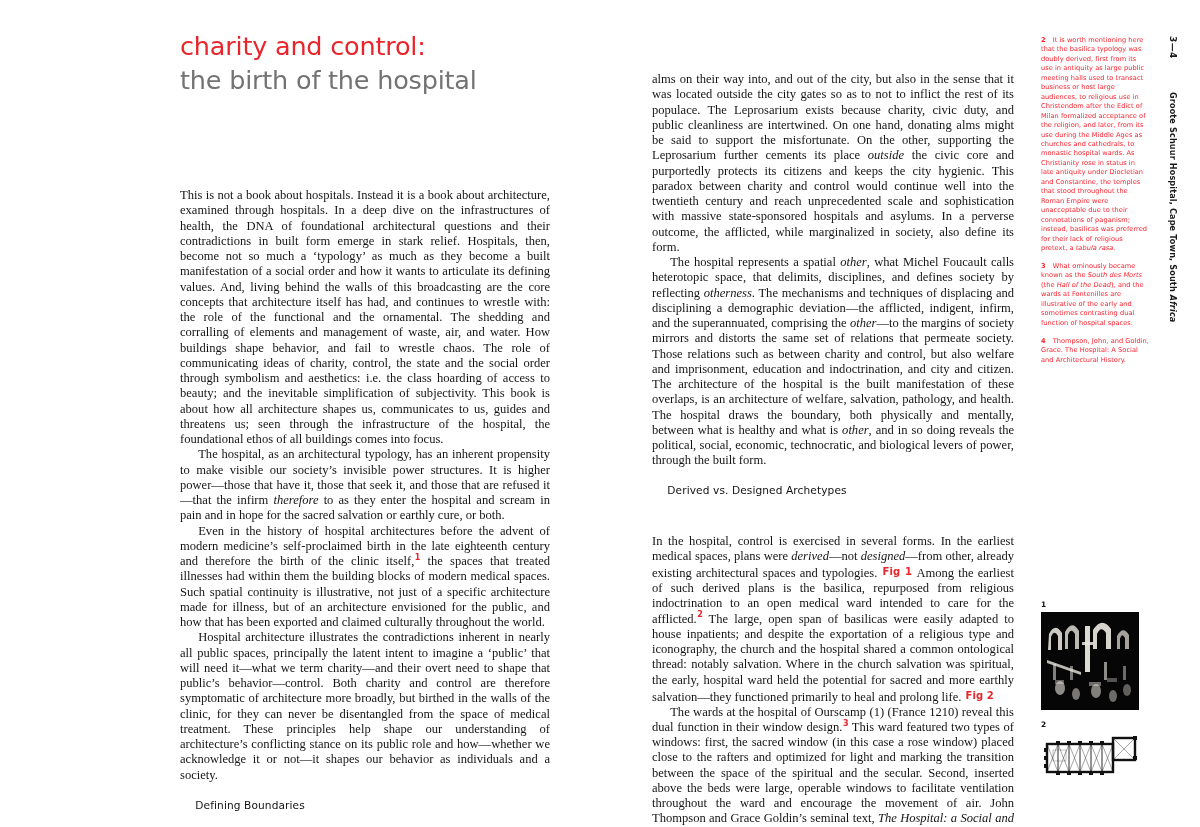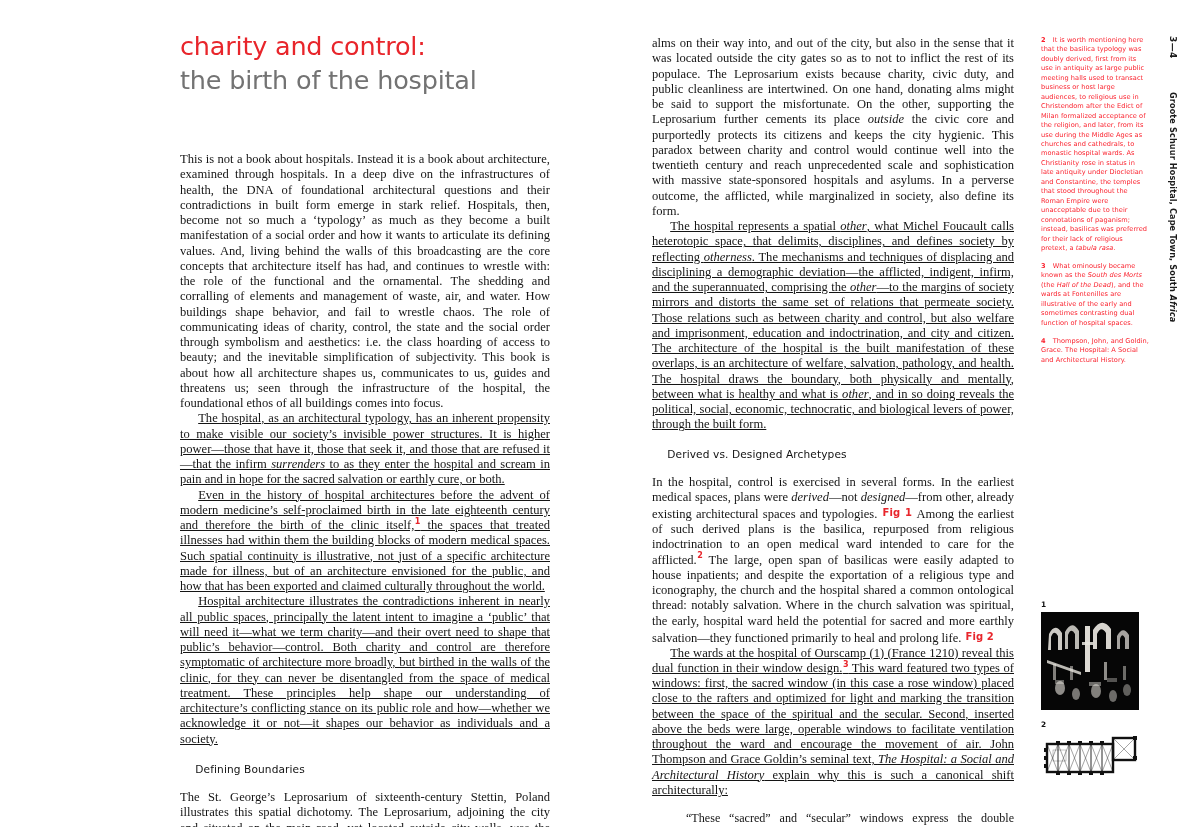--- a/index.html
+++ b/index.html
@@ -32,22 +32,22 @@
     font-size:12.55px;
     line-height:15.25px;
     text-align:justify;
     text-justify:inter-word;
     -webkit-hyphens:none;hyphens:none;
   }
   .col-left{left:180px;top:152px;width:370px;}
   .col-right{left:652px;top:36px;width:362px;}
 
   .col p{margin:0;}
-  .col p.ind{text-indent:1.45em;text-decoration:underline;}
-  .col p.noind{text-indent:0;}
+  .col p.ind{text-indent:1.45em;}
+  .col p.noind{text-indent:0;margin-top:36px;}
 
   .subhead{
     font-family:"DejaVu Sans", sans-serif;
     font-weight:normal;
     font-size:10.6px;
     letter-spacing:0.1px;
     margin:15px 0 13px 0;
     text-indent:1.45em;
     text-align:left;
     color:#111;
@@ -138,21 +138,21 @@
 
   <div class="page-left">
 
     <div class="title-block">
       <div class="title-line1">charity and control:</div>
       <div class="title-line2">the birth of the hospital</div>
     </div>
 
     <div class="col col-left">
       <p class="noind">This is not a book about hospitals. Instead it is a book about architecture, examined through hospitals. In a deep dive on the infrastructures of health, the DNA of foundational architectural questions and their contradictions in built form emerge in stark relief. Hospitals, then, become not so much a ‘typology’ as much as they become a built manifestation of a social order and how it wants to articulate its defining values. And, living behind the walls of this broadcasting are the core concepts that architecture itself has had, and continues to wrestle with: the role of the functional and the ornamental. The shedding and corralling of elements and management of waste, air, and water. How buildings shape behavior, and fail to wrestle chaos. The role of communicating ideas of charity, control, the state and the social order through symbolism and aesthetics: i.e. the class hoarding of access to beauty; and the inevitable simplification of subjectivity. This book is about how all architecture shapes us, communicates to us, guides and threatens us; seen through the infrastructure of the hospital, the foundational ethos of all buildings comes into focus.</p>
-      <p class="ind">The hospital, as an architectural typology, has an inherent propensity to make visible our society’s invisible power structures. It is higher power—those that have it, those that seek it, and those that are refused it—that the infirm <i>surrenders</i> to as they enter the hospital and scream in pain and in hope for the sacred salvation or earthly cure, or both.</p>
+      <p class="ind">The hospital, as an architectural typology, has an inherent propensity to make visible our society’s invisible power structures. It is higher power—those that have it, those that seek it, and those that are refused it—that the infirm <i>therefore</i> to as they enter the hospital and scream in pain and in hope for the sacred salvation or earthly cure, or both.</p>
       <p class="ind">Even in the history of hospital architectures before the advent of modern medicine’s self-proclaimed birth in the late eighteenth century and therefore the birth of the clinic itself,<sup class="fn">1</sup> the spaces that treated illnesses had within them the building blocks of modern medical spaces. Such spatial continuity is illustrative, not just of a specific architecture made for illness, but of an architecture envisioned for the public, and how that has been exported and claimed culturally throughout the world.</p>
       <p class="ind">Hospital architecture illustrates the contradictions inherent in nearly all public spaces, principally the latent intent to imagine a ‘public’ that will need it—what we term charity—and their overt need to shape that public’s behavior—control. Both charity and control are therefore symptomatic of architecture more broadly, but birthed in the walls of the clinic, for they can never be disentangled from the space of medical treatment. These principles help shape our understanding of architecture’s conflicting stance on its public role and how—whether we acknowledge it or not—it shapes our behavior as individuals and a society.</p>
       <div class="subhead">Defining Boundaries</div>
       <p class="noind">The St. George’s Leprosarium of sixteenth-century Stettin, Poland illustrates this spatial dichotomy. The Leprosarium, adjoining the city and situated on the main road, yet located outside city walls, was the simultaneous outcome of charity and control. Charitable in the sense that passers- by could donate</p>
     </div>
 
   </div>
 
   <div class="page-right">
 

